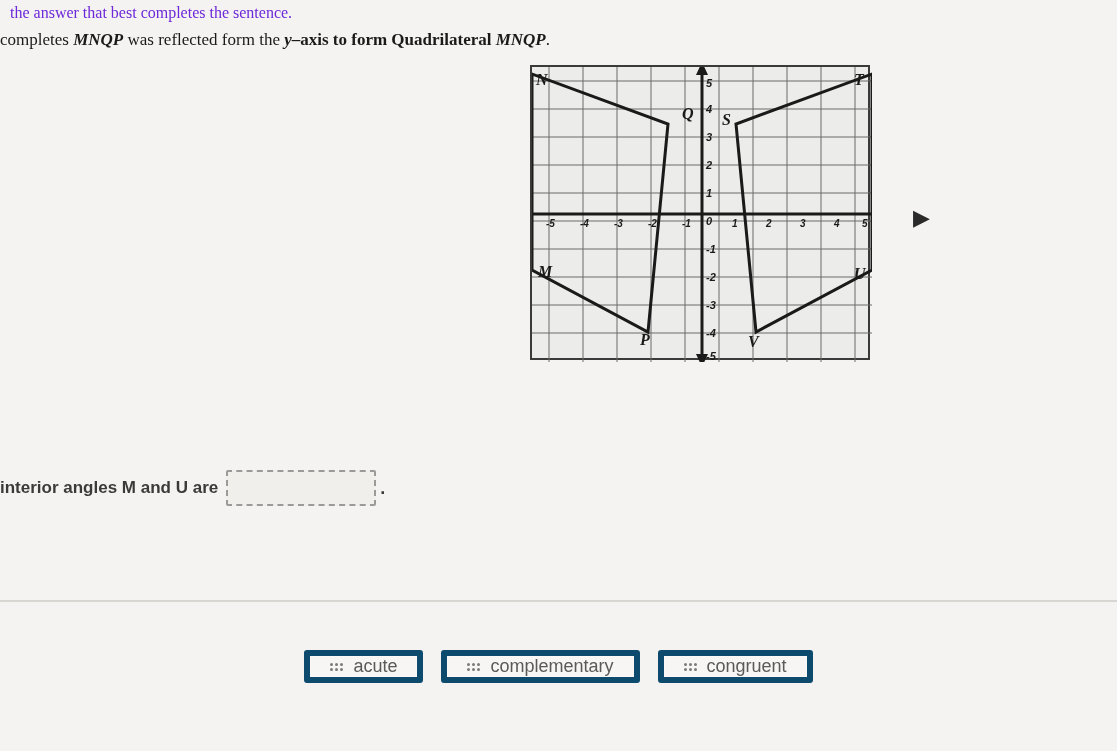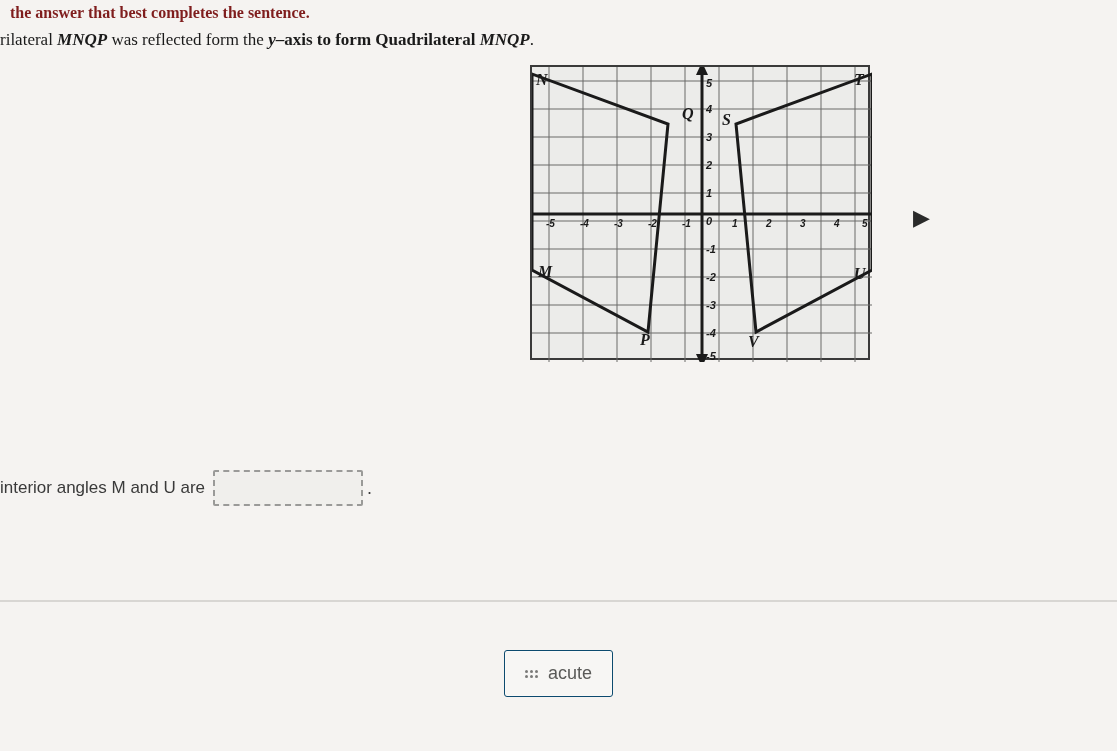--- a/index.html
+++ b/index.html
@@ -13,24 +13,24 @@
     color: #2a2a2a;
   }
   .page {
     background: #f5f3f1;
     width: 100%;
     height: 100%;
     padding: 0;
     position: relative;
   }
   .cutoff-top {
-    font-weight: bold;
+    font-weight: normal;
     font-size: 16px;
     padding: 4px 10px 0 10px;
-    color: #7f1d1d;
+    color: #6d28d9;
     white-space: nowrap;
     overflow: hidden;
   }
   .problem-text {
     font-size: 17px;
     padding: 8px 10px 12px 0;
     color: #1a1a1a;
     font-family: Georgia, serif;
   }
   .problem-text .ital { font-style: italic; font-weight: bold; text-align: center; }
@@ -59,20 +59,21 @@
   .fill-blank-row {
     position: absolute;
     left: 0;
     top: 470px;
     display: flex;
     align-items: center;
     font-family: 'Helvetica Neue', Arial, sans-serif;
     font-size: 17px;
     color: #3a3a3a;
     padding-left: 0;
+    font-weight: bold;
   }
   .blank-box {
     border: 2px dashed #9a9a98;
     width: 150px;
     height: 36px;
     margin-left: 8px;
     background: #f0efec;
     border-radius: 2px;
   }
   .period { margin-left: 4px; font-size: 18px; }
@@ -87,23 +88,23 @@
     position: absolute;
     left: 0; right: 0;
     top: 630px;
     display: flex;
     justify-content: center;
     gap: 18px;
     padding: 20px 40px;
     font-family: 'Helvetica Neue', Arial, sans-serif;
   }
   .answer-chip {
-    border: 1px solid #0c4a6e;
+    border: 6px solid #0c4a6e;
     background: #f7f6f4;
-    padding: 12px 20px;
+    padding: 0 20px;
     border-radius: 3px;
     font-size: 18px;
     color: #5a5a58;
     display: flex;
     align-items: center;
     gap: 10px;
     cursor: grab;
     box-shadow: inset 0 0 0 1px rgba(255,255,255,.4);
   }
   .drag-icon {
@@ -117,21 +118,21 @@
   }
 </style>
 </head>
 <body>
 
 <div class="page">
 
   <div class="cutoff-top">the answer that best completes the sentence.</div>
 
   <div class="problem-text">
-    <span>rilateral </span><span class="ital">MNQP</span><span> was reflected form the </span><span class="ital">y</span><span class="bold">–axis to form Quadrilateral </span><span class="ital">MNQP</span><span>.</span>
+    <span>completes </span><span class="ital">MNQP</span><span> was reflected form the </span><span class="ital">y</span><span class="bold">–axis to form Quadrilateral </span><span class="ital">MNQP</span><span>.</span>
   </div>
 
   <div class="graph-container">
     <div class="graph-border">
       <svg width="340" height="295" viewBox="0 0 340 295">
 
         <g stroke="#6b6b69" stroke-width="1">
 
           <line x1="17" y1="0" x2="17" y2="295"></line>
             <line x1="51" y1="0" x2="51" y2="295"></line>
@@ -221,15 +222,37 @@
       <span class="drag-icon">
           <span></span>
           <span></span>
           <span></span>
           <span></span>
           <span></span>
           <span></span>
         </span>
       <span>acute</span>
     </div>
+    <div class="answer-chip">
+      <span class="drag-icon">
+          <span></span>
+          <span></span>
+          <span></span>
+          <span></span>
+          <span></span>
+          <span></span>
+        </span>
+      <span>complementary</span>
+    </div>
+    <div class="answer-chip">
+      <span class="drag-icon">
+          <span></span>
+          <span></span>
+          <span></span>
+          <span></span>
+          <span></span>
+          <span></span>
+        </span>
+      <span>congruent</span>
+    </div>
   </div>
 
 </div>
 
 </body></html>

